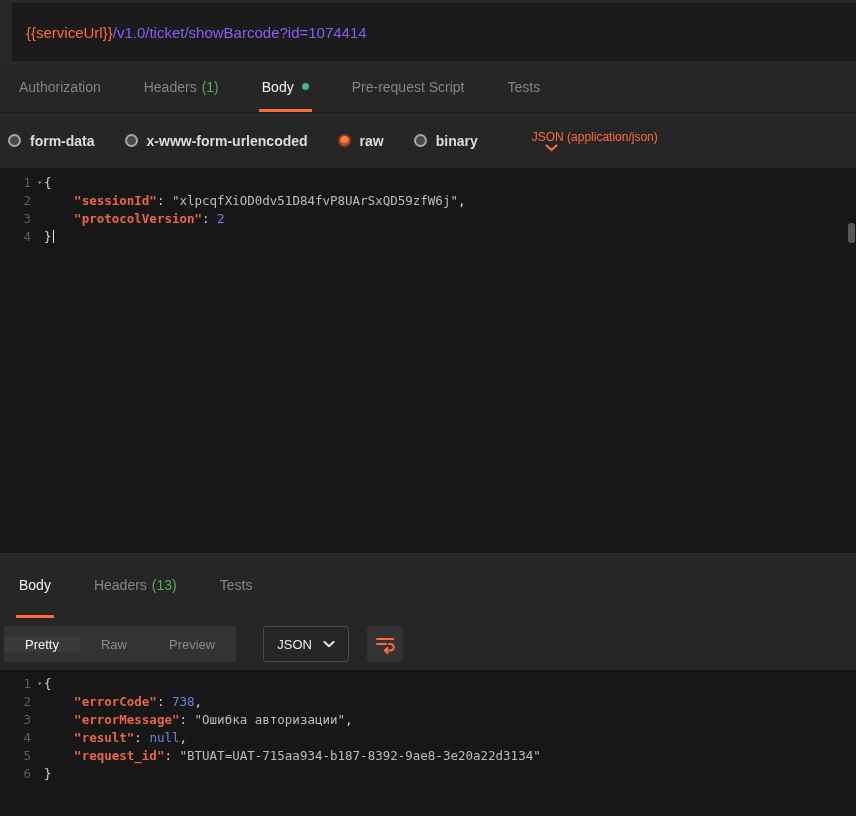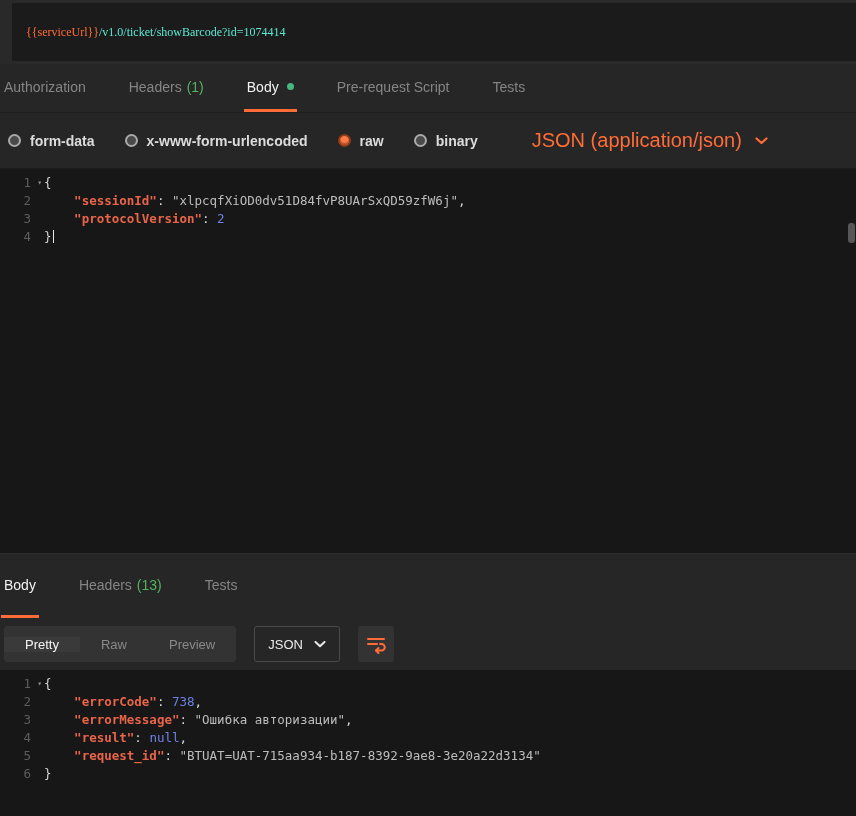--- a/index.html
+++ b/index.html
@@ -11,44 +11,44 @@
   }
   .app{width:856px;height:816px;display:flex;flex-direction:column;}
 
   
   .url-bar{height:64px;flex:none;background:#292929;display:flex;align-items:center;
     padding:8px 0 8px 10px;box-sizing:border-box;}
   .method-select{width:126px;height:48px;background:#313131;display:flex;align-items:center;
     justify-content:space-between;padding:0 16px 0 18px;box-sizing:border-box;cursor:pointer;flex:none;color:#e6e6e6;}
   .method-label{font-size:14px;font-weight:700;color:#f2f2f2;letter-spacing:.3px;}
   .url-input{flex:1;height:58px;background:#1b1b1b;display:flex;align-items:center;
-    padding:0 14px;margin-left:2px;font-size:12px;cursor:text;font-family:Liberation Serif, serif;}
+    padding:0 14px;margin-left:2px;font-size:15px;cursor:text;}
   .url-var{color:#ff6c37;}
-  .url-rest{color:#5eead4;}
-
-  
-  .tabs{display:flex;align-items:stretch;background:#262626;padding-left:1px;}
+  .url-rest{color:#8b5cf6;}
+
+  
+  .tabs{display:flex;align-items:stretch;background:#262626;padding-left:16px;}
   .req-tabs{height:48px;flex:none;border-bottom:1px solid #1e1e1e;}
   .res-tabs{height:64px;flex:none;border-top:1px solid #2d2d2d;}
   .tab{display:flex;align-items:center;margin-right:37px;padding:0 3px;
     border-bottom:3px solid transparent;box-sizing:border-box;color:#858585;font-size:14px;cursor:pointer;}
   .tab.active{color:#f2f2f2;border-bottom-color:#ff6c37;}
   .count{color:#55b15f;margin-left:5px;}
   .dot{width:7px;height:7px;border-radius:50%;background:#47b881;margin-left:8px;flex:none;}
 
   
   .mode-row{height:56px;flex:none;display:flex;align-items:center;padding-left:8px;
     background:#262626;border-bottom:1px solid #1c1c1c;box-sizing:border-box;}
   .radio-item{display:flex;align-items:center;margin-right:30px;cursor:pointer;}
   .radio{width:13px;height:13px;border-radius:50%;box-sizing:border-box;
     background:#4a4a4a;border:2px solid #a9a9a9;margin-right:9px;flex:none;}
   .radio-item.selected .radio{background:#ff7a45;border-color:#8f3c1a;
     box-shadow:inset 0 -2px 1px rgba(0,0,0,.3);}
   .radio-label{font-size:14px;font-weight:600;color:#dcdcdc;}
-  .content-type{display:flex;align-items:center;margin-left:24px;color:#ff6c37;font-size:20px;cursor:pointer;}
+  .content-type{display:flex;align-items:flex-start;margin-left:24px;color:#ff6c37;font-size:12px;cursor:pointer;flex-direction:column;}
   .content-type .chev{margin-left:13px;}
 
   
   .editor{background:#171717;font-family:"DejaVu Sans Mono","Liberation Mono",monospace;
     font-size:12.5px;line-height:18px;padding-top:5px;position:relative;box-sizing:border-box;cursor:text;}
   .req-editor{height:384px;flex:none;}
   .res-editor{flex:1;}
   .code-line{display:flex;height:18px;}
   .gutter{flex:none;width:44px;text-align:right;padding-right:13px;box-sizing:border-box;
     color:#5d5d5d;position:relative;user-select:none;}
@@ -60,21 +60,21 @@
   .tk-p{color:#d6d6d6;}
   .cursor{display:inline-block;width:1px;height:13px;background:#eaeaea;margin-left:1px;vertical-align:-2px;}
   .scroll-thumb{position:absolute;right:1px;top:54px;width:7px;height:20px;background:#575757;border-radius:3px;cursor:pointer;}
 
   
   .res-toolbar{height:52px;flex:none;background:#262626;display:flex;align-items:center;
     padding-left:4px;box-sizing:border-box;}
   .segmented{display:flex;height:36px;background:#333333;border-radius:3px;overflow:hidden;align-items:center;}
   .seg-btn{display:flex;align-items:center;padding:0 21px;font-size:13px;color:#8a8a8a;cursor:pointer;}
   .seg-btn.active{color:#f5f5f5;background:#3a3a3a;}
-  .format-dd{margin-left:18px;height:36px;border:1px solid #4a4a4a;border-radius:3px;
+  .format-dd{margin-left:27px;height:36px;border:1px solid #4a4a4a;border-radius:3px;
     display:flex;align-items:center;padding:0 13px;color:#ececec;font-size:13px;cursor:pointer;box-sizing:border-box;text-align:right;}
   .format-dd .chev{margin-left:11px;}
   .wrap-btn{margin-left:18px;width:36px;height:36px;background:#333333;border-radius:3px;
     display:flex;align-items:center;justify-content:center;cursor:pointer;flex:none;}
   .chev{display:block;}
 </style>
 </head>
 <body>
 
 <div class="app">

